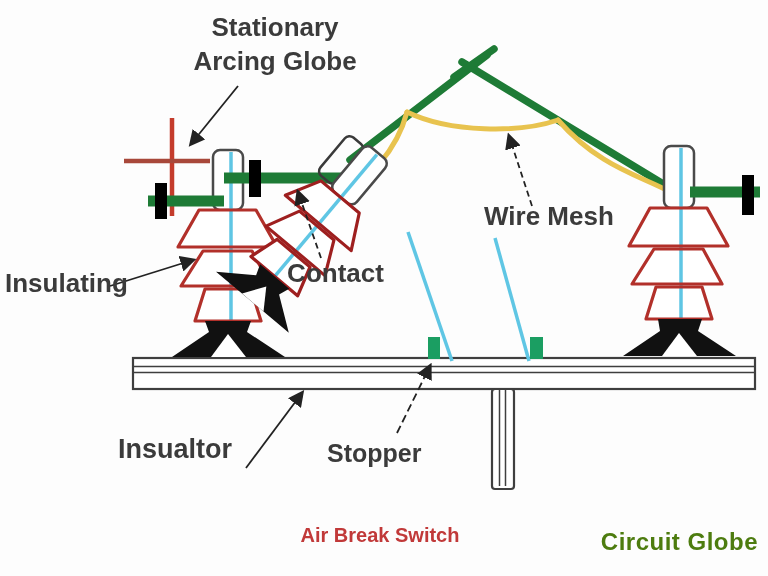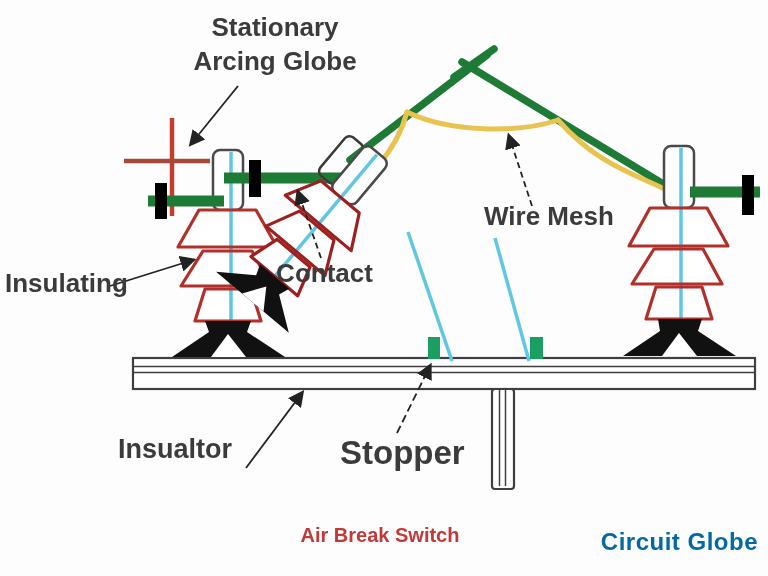--- a/index.html
+++ b/index.html
@@ -12,21 +12,21 @@
     position:absolute;color:#3b3b3b;font-weight:600;
     font-size:26px;line-height:34px;text-align:center;white-space:nowrap;
   }
   .lbl-left{text-align:left;}
   .title{
     position:absolute;left:230px;top:524px;width:300px;text-align:center;
     color:#c13939;font-weight:bold;font-size:20px;
   }
   .watermark{
     position:absolute;right:10px;top:528px;width:200px;text-align:right;
-    color:#0369a1;font-weight:bold;font-size:24px;letter-spacing:0.5px;
+    color:#4d7c0f;font-weight:bold;font-size:24px;letter-spacing:0.5px;
   }
 </style>
 </head>
 <body>
 
 <div class="stage">
 
   <svg width="768" height="576" viewBox="0 0 768 576">
     <defs>
       <marker id="arw" markerWidth="9" markerHeight="9" refX="7" refY="4.5" orient="auto">
@@ -144,28 +144,28 @@
     </g>
   </svg>
 
   <div class="lbl" style="left:180px;top:10px;width:190px;">
     <div>Stationary</div>
     <div>Arcing Globe</div>
   </div>
 
   <div class="lbl lbl-left" style="left:5px;top:266px;">Insulating</div>
 
-  <div class="lbl" style="left:272px;top:256px;width:105px;">
+  <div class="lbl" style="left:283px;top:256px;width:105px;">
     <div>Contact</div>
   </div>
 
   <div class="lbl lbl-left" style="left:484px;top:199px;">Wire Mesh</div>
 
   <div class="lbl" style="left:90px;top:432px;width:170px;font-size:27px;">
     <div>Insualtor</div>
   </div>
 
-  <div class="lbl lbl-left" style="left:340px;top:436px;font-size:33px;">Stopper</div>
+  <div class="lbl lbl-left" style="left:327px;top:436px;font-size:25px;">Stopper</div>
 
   <div class="title">Air Break Switch</div>
 
   <div class="watermark">Circuit Globe</div>
 </div>
 
 </body></html>

